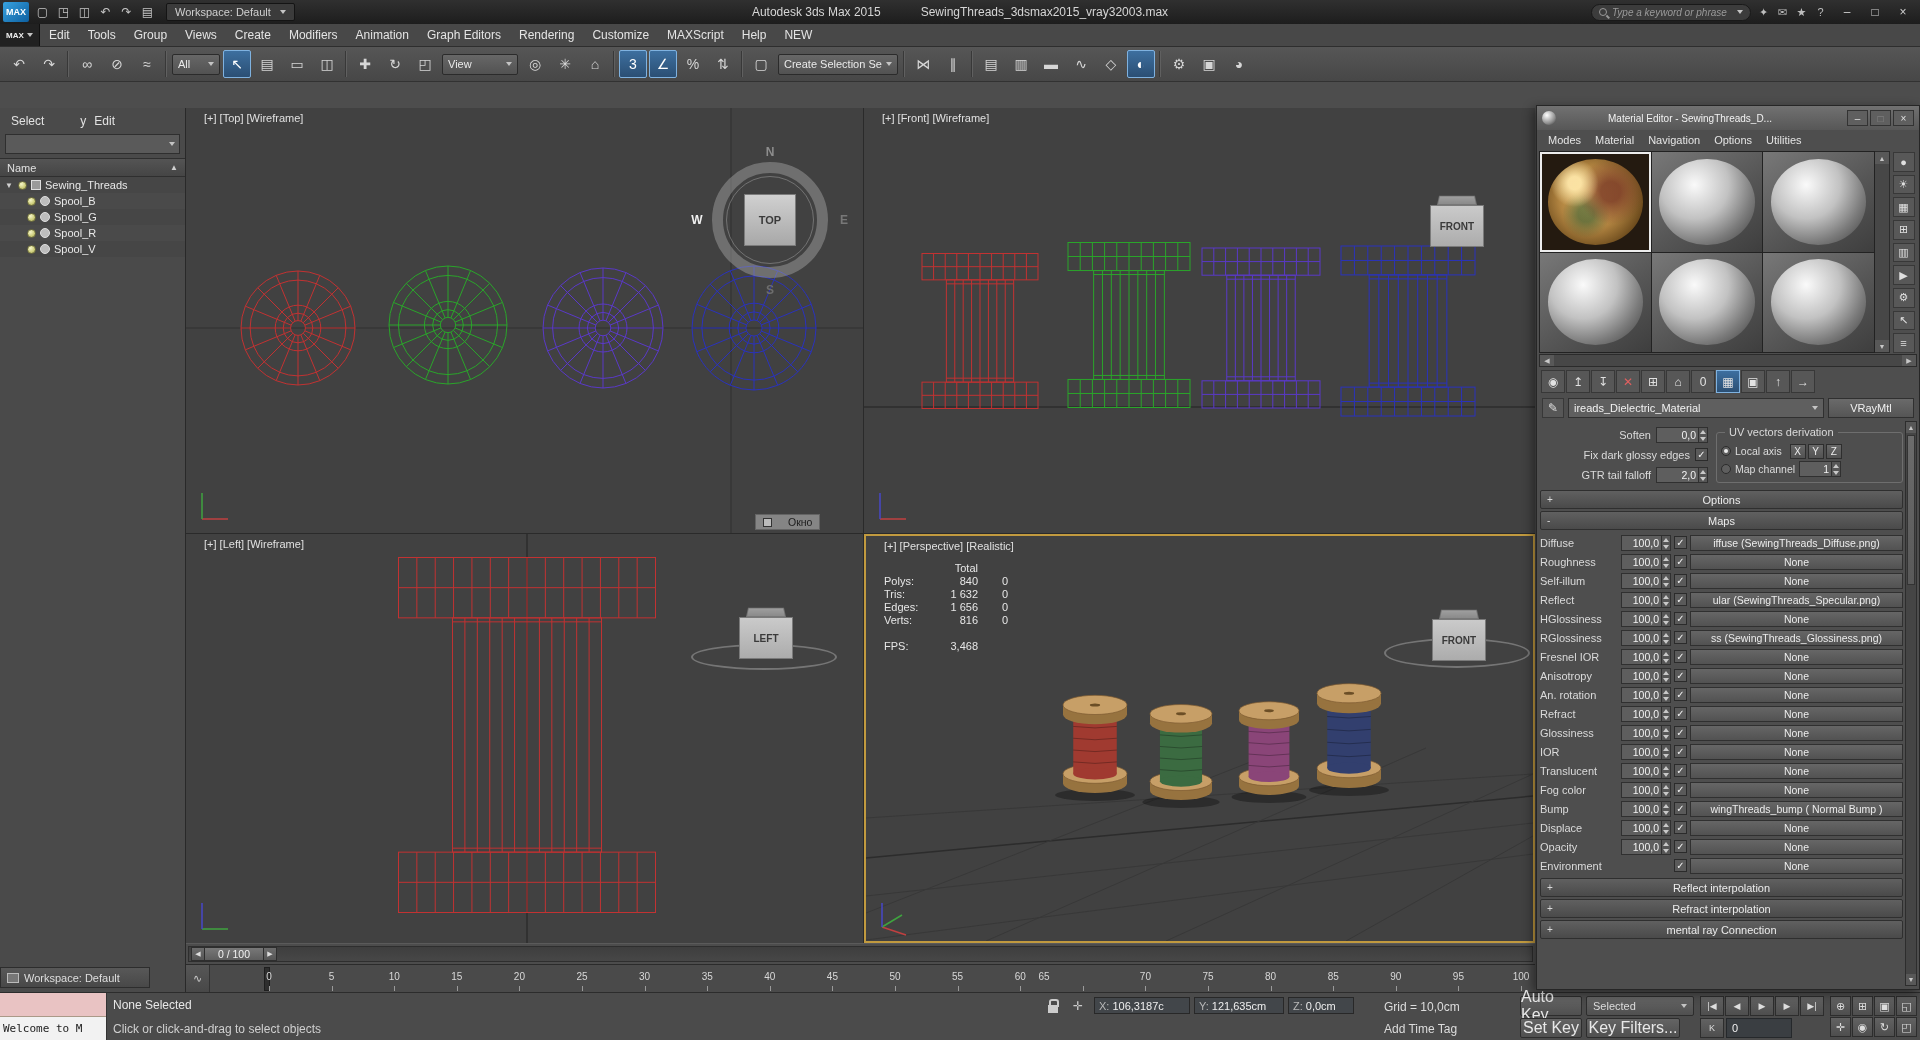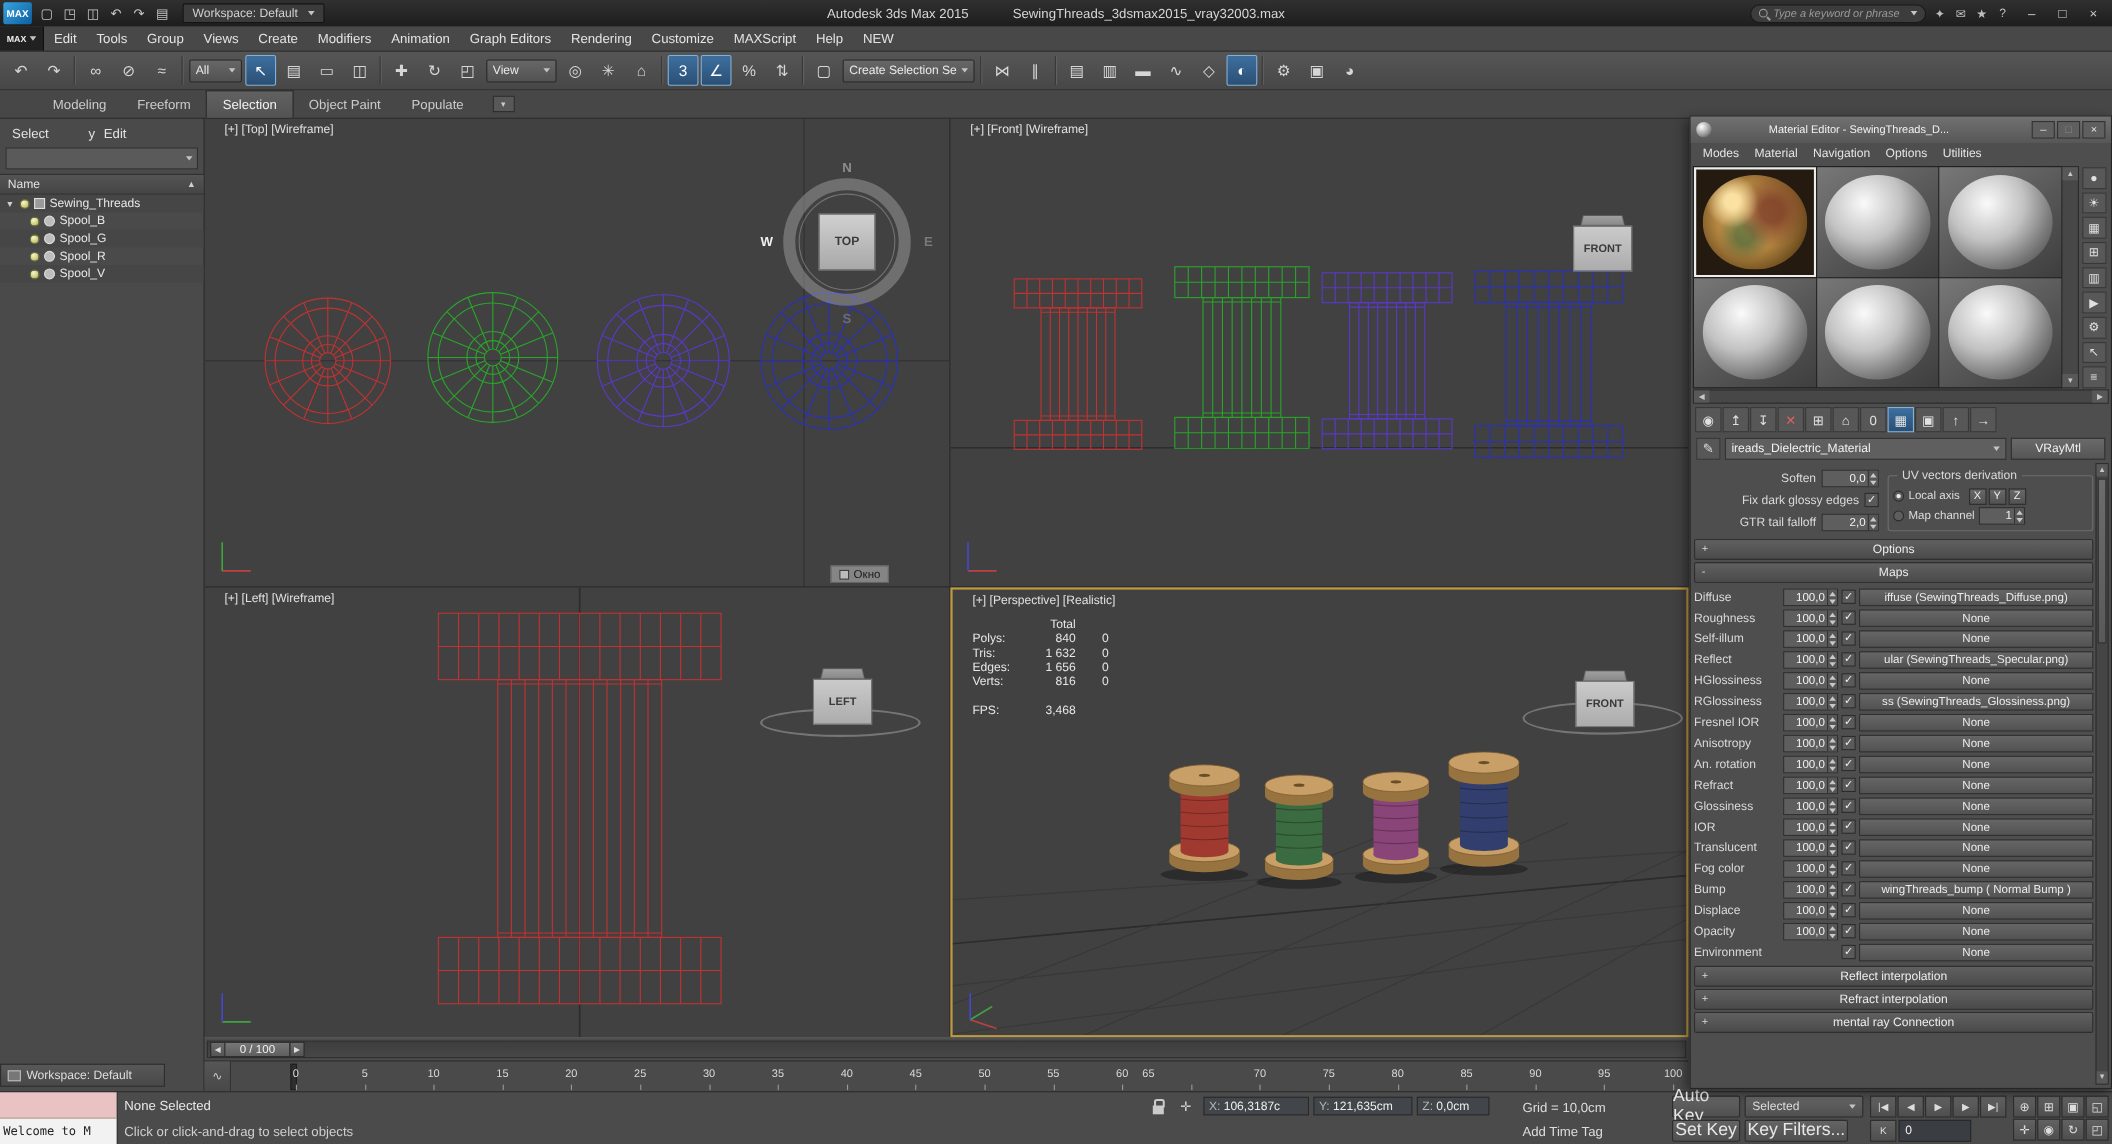--- a/index.html
+++ b/index.html
@@ -90,21 +90,21 @@
 .vc-ellipse{position:absolute;border:2px solid rgba(170,170,170,.5);border-radius:50%;z-index:1;}
 .vp-front .vc-cube{left:566px;top:84px;}
 .vp-left .vc-cube{left:553px;top:70px;}
 .vp-left .vc-ellipse{left:505px;top:110px;width:146px;height:26px;}
 .vp-persp .vc-cube{left:566px;top:70px;}
 .vp-persp .vc-ellipse{left:518px;top:102px;width:146px;height:30px;}
 .persp-stats{position:absolute;left:18px;top:26px;z-index:2;font-size:11px;color:#e6e6e6;}
 .stat-row{display:grid;grid-template-columns:46px 48px 30px;height:13px;line-height:13px;}
 .stat-row .c2,.stat-row .c3{text-align:right;}
 .stat-row.fps{margin-top:13px;}
-.vp-tooltip{position:absolute;left:569px;top:406px;height:16px;z-index:6;background:rgba(150,150,150,.8);border:1px solid #646464;display:flex;align-items:center;gap:4px;padding:0 7px;font-size:10.5px;color:#1c1c1c;}
+.vp-tooltip{position:absolute;left:569px;top:406px;height:16px;z-index:6;background:rgba(150,150,150,.8);border:1px solid #646464;display:flex;align-items:center;gap:16px;padding:0 7px;font-size:10.5px;color:#1c1c1c;}
 .ticon{width:9px;height:9px;border:1px solid #333;background:#bbb;flex:none;}
 
 
 .timeslider{position:absolute;left:186px;top:943px;width:1349px;height:21px;background:#4c4c4c;border-top:1px solid #5a5a5a;display:flex;align-items:center;padding:0 2px;z-index:4;}
 .ts-groove{position:relative;flex:1;height:16px;background:linear-gradient(#3e3e3e,#474747);border:1px solid #2e2e2e;display:flex;align-items:center;}
 .ts-handle{display:flex;height:14px;margin-left:2px;}
 .ts-arrow{width:14px;background:linear-gradient(#6c6c6c,#555);border:1px solid #2e2e2e;font-size:7px;color:#ddd;display:flex;align-items:center;justify-content:center;}
 .ts-label{width:58px;background:linear-gradient(#787878,#5e5e5e);border-top:1px solid #2e2e2e;border-bottom:1px solid #2e2e2e;font-size:10.5px;color:#f2f2f2;display:flex;align-items:center;justify-content:center;}
 .trackbar{position:absolute;left:186px;top:964px;width:1349px;height:28px;background:#4a4a4a;border-top:1px solid #2b2b2b;display:flex;z-index:4;}
 .tb-curvebtn{width:24px;border-right:1px solid #333;display:flex;align-items:center;justify-content:center;font-size:11px;color:#c8c8c8;background:linear-gradient(#565656,#484848);}
@@ -292,21 +292,21 @@
           <span class="dd-arrow"></span>
         </div>
         <div class="t-icon active">↖</div>
         <div class="t-icon">▤</div>
         <div class="t-icon">▭</div>
         <div class="t-icon">◫</div>
         <div class="t-sep"></div>
         <div class="t-icon">✚</div>
         <div class="t-icon">↻</div>
         <div class="t-icon">◰</div>
-        <div class="t-dd" style="width: 64px;">
+        <div class="t-dd" style="width: 76px;">
           <span>View</span>
           <span class="dd-arrow"></span>
         </div>
         <div class="t-icon">◎</div>
         <div class="t-icon">✳</div>
         <div class="t-icon">⌂</div>
         <div class="t-sep"></div>
         <div class="t-icon active">3</div>
         <div class="t-icon active">∠</div>
         <div class="t-icon">%</div>
@@ -327,32 +327,20 @@
         <div class="t-icon">∿</div>
         <div class="t-icon">◇</div>
         <div class="t-icon active">◐</div>
         <div class="t-sep"></div>
         <div class="t-icon">⚙</div>
         <div class="t-icon">▣</div>
         <div class="t-icon">◕</div>
       </div>
   </div>
 
-  <div class="ribbon">
-    <div id="ribbon-tabs">
-        <div class="ribbon-tab">Modeling</div>
-        <div class="ribbon-tab">Freeform</div>
-        <div class="ribbon-tab active">Selection</div>
-        <div class="ribbon-tab">Object Paint</div>
-        <div class="ribbon-tab">Populate</div>
-      </div>
-    <div class="ribbon-mini">
-      <span class="box">▾</span>
-    </div>
-  </div>
 
   <div class="explorer">
     <div id="exp-menus" class="ex-menus">
         <span>Select</span>
         <span>y</span>
         <span>Edit</span>
       </div>
     <div class="ex-search">
       <span class="dd-arrow"></span>
     </div>

